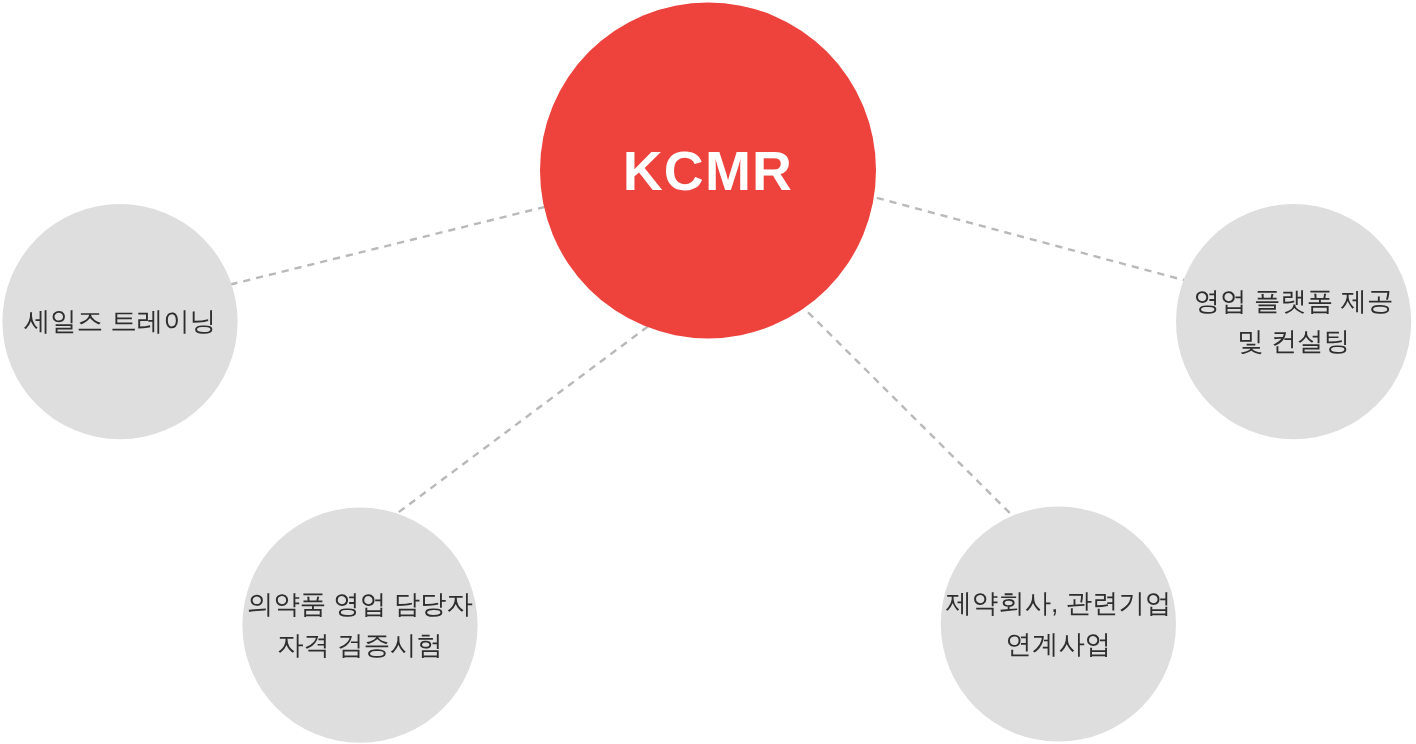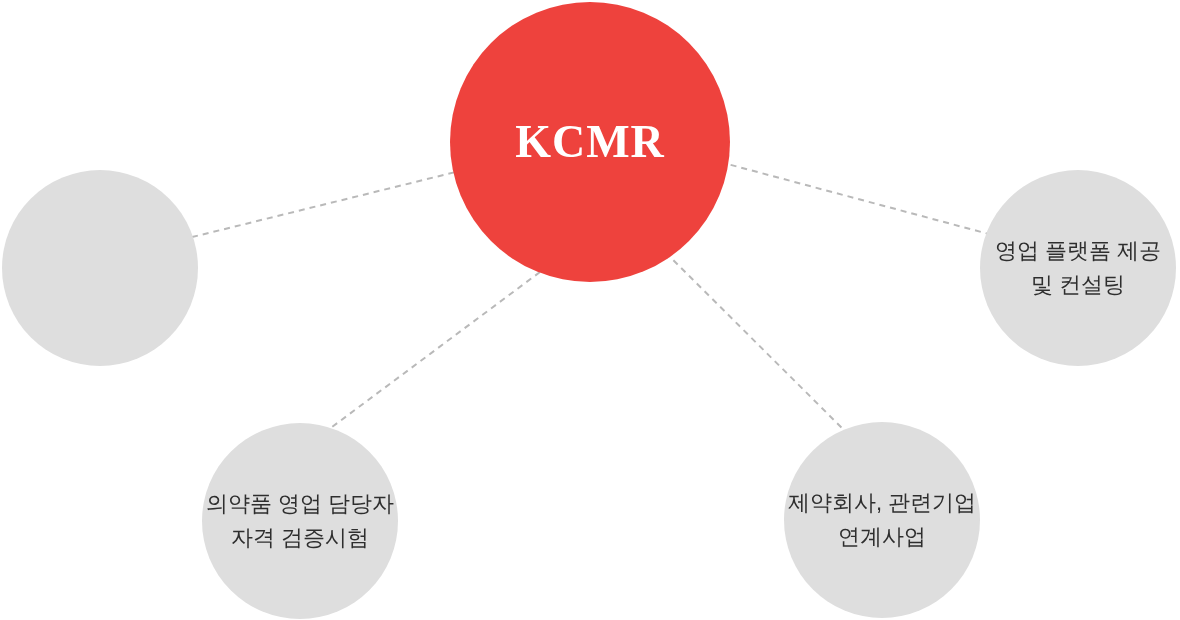--- a/index.html
+++ b/index.html
@@ -45,21 +45,20 @@
     width: 280px;
     height: 280px;
     background: var(--center-fill, #ee423d);
   }
   .center-node .center-label {
     color: var(--center-text, #ffffff);
     font-size: 46px;
     font-weight: 800;
     letter-spacing: 1px;
     line-height: 1;
-    font-family: Liberation Serif, serif;
   }
   .satellite {
     width: 196px;
     height: 196px;
     background: var(--node-fill, #dedede);
   }
   .satellite .line {
     color: var(--node-text, #2e2e2e);
     font-size: 22px;
     font-weight: 500;
@@ -81,20 +80,21 @@
     <line x1="540" y1="272" x2="332" y2="427"></line>
     <line x1="650" y1="237" x2="845" y2="431"></line>
     <line x1="720" y1="162" x2="1000" y2="237"></line>
   </svg>
 
   <div class="node center-node">
     <span class="center-label">KCMR</span>
   </div>
 
   <div class="node satellite node-tl">
+    <span class="line">세일즈 트레이닝</span>
   </div>
 
   <div class="node satellite node-br">
     <span class="line">제약회사, 관련기업</span>
     <span class="line">연계사업</span>
   </div>
 
   <div class="node satellite node-bl">
     <span class="line">의약품 영업 담당자</span>
     <span class="line">자격 검증시험</span>

